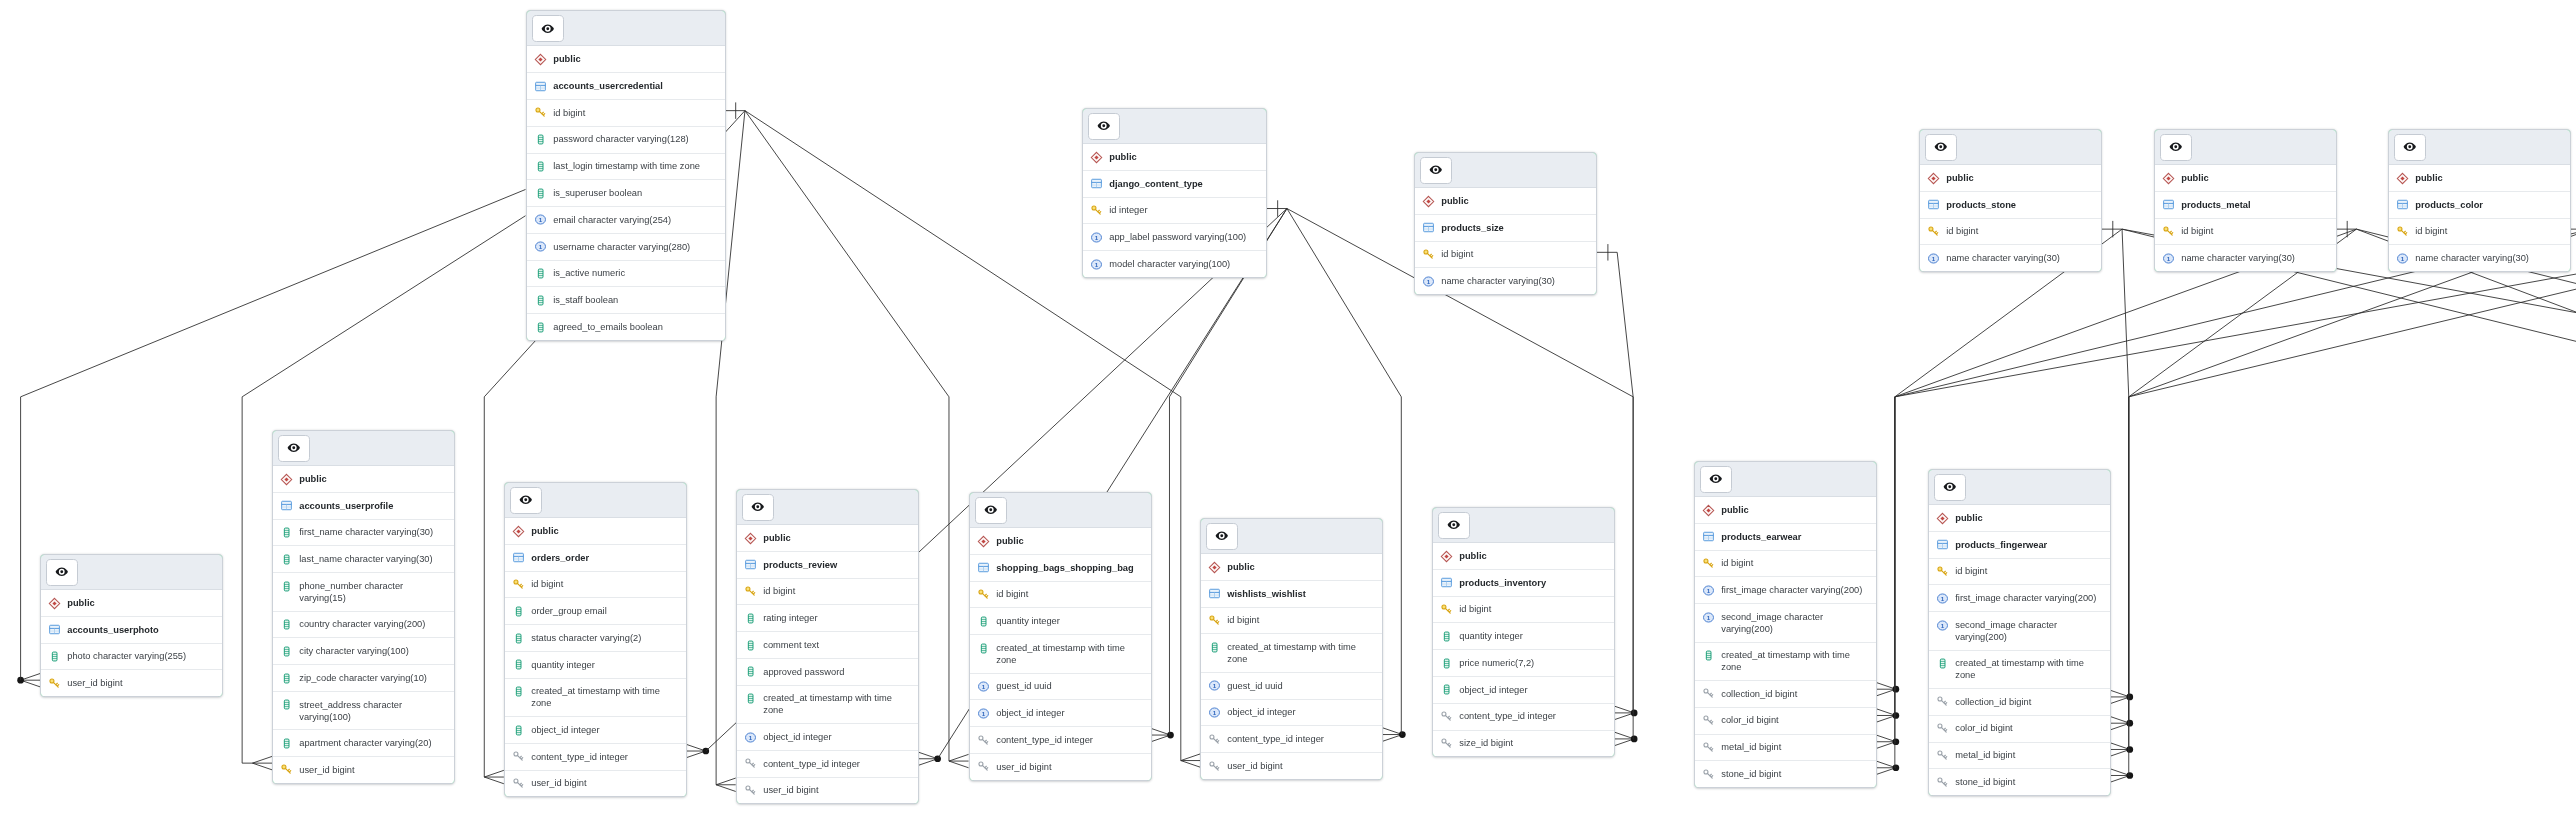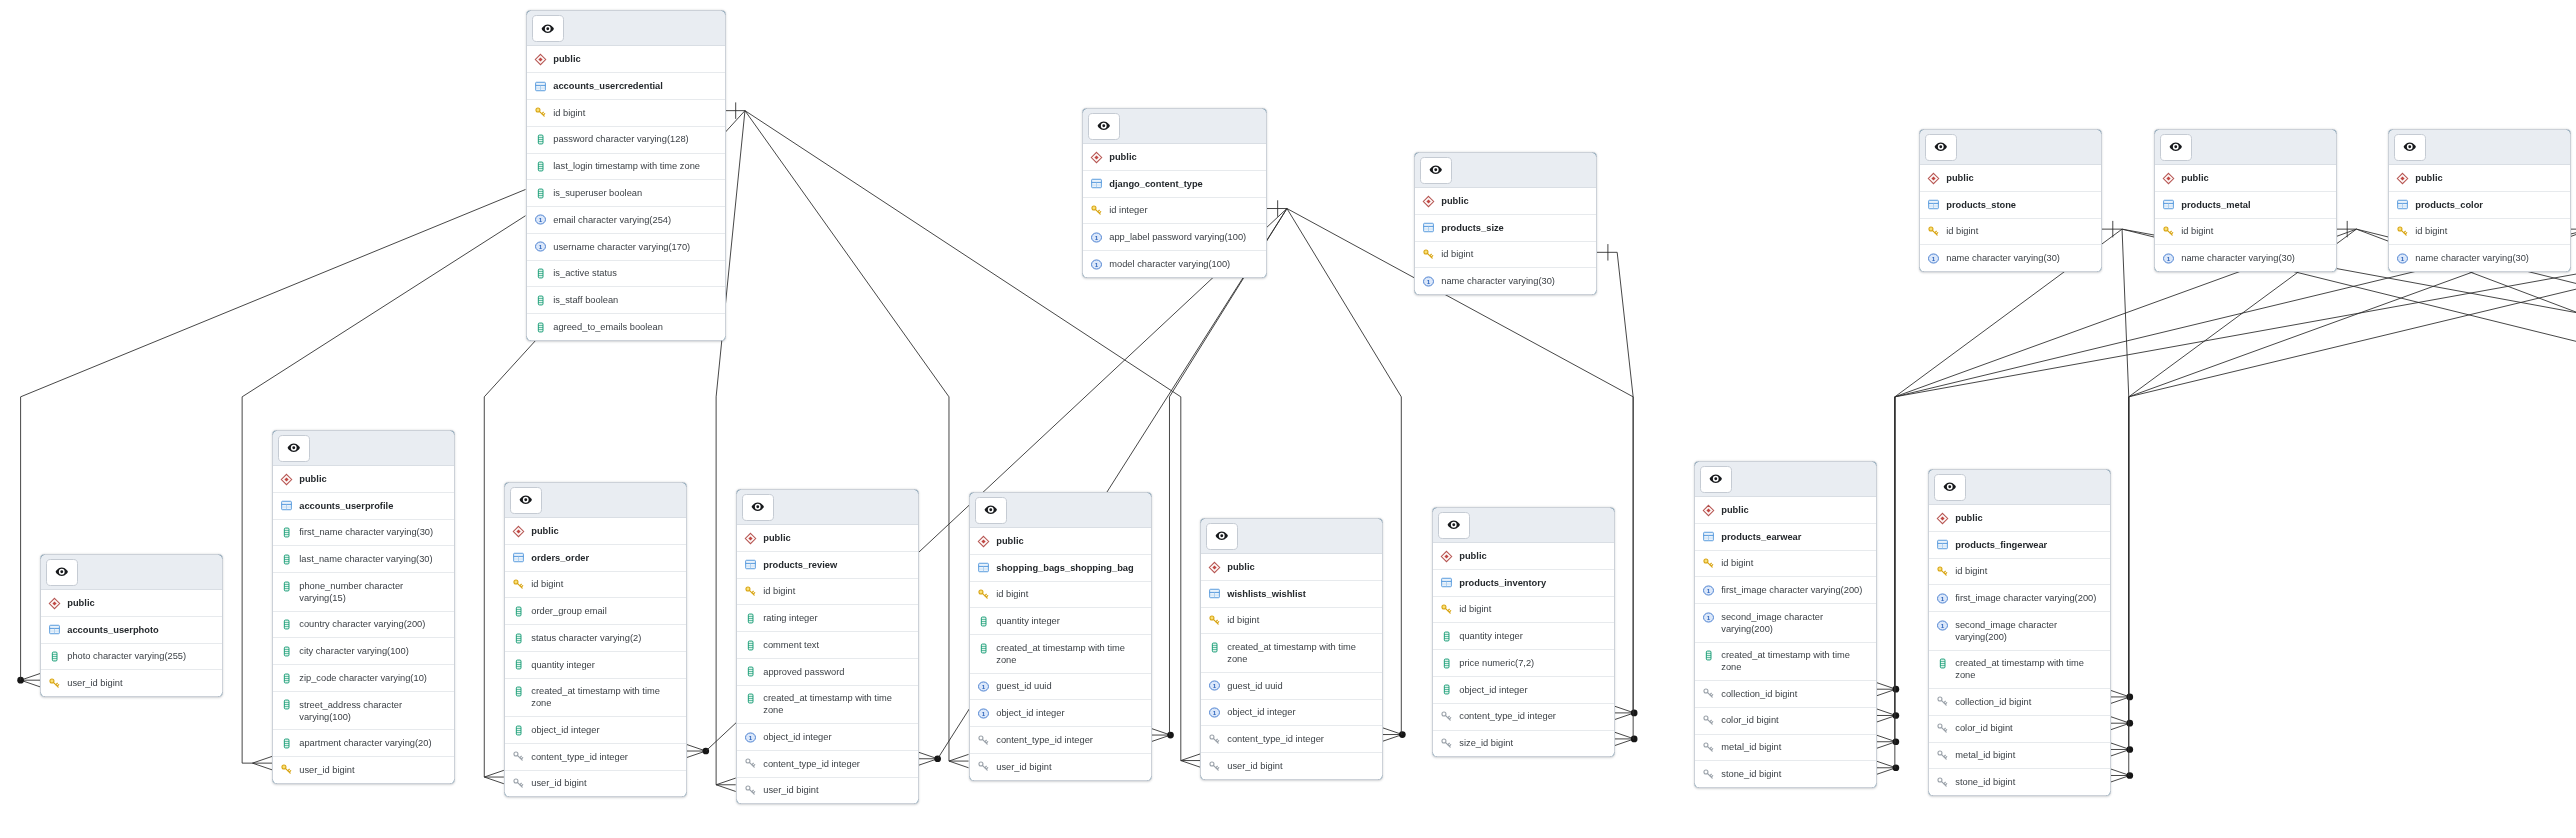--- a/index.html
+++ b/index.html
@@ -3,21 +3,21 @@
 <meta charset="utf-8">
 <style>
   html,body{margin:0;padding:0;}
   body{
     width:3053px;height:839px;background:#ffffff;
     font-family:"Liberation Sans",sans-serif;position:relative;overflow:hidden;
   }
   #canvas{position:absolute;left:0;top:0;width:3053px;height:839px;}
   #wires{position:absolute;left:0;top:0;z-index:0;}
   .card{
-    position:absolute;z-index:1;background:#0c4a6e;
+    position:absolute;z-index:1;background:#86efac;
     border:0.5px solid #ccd1d8;border-radius:4.6px;
     box-shadow:0 0.5px 2.1px rgba(40,50,60,.22);
     overflow:hidden;
   }
   .card-head{
     background:#e9edf2;padding:3.6px 5.2px;border-bottom:0.5px solid #d9dee4;
   }
   .eye-btn{
     width:32px;height:27px;background:#ffffff;border:0.5px solid #c5cbd3;
     border-radius:4.6px;display:flex;align-items:center;justify-content:center;
@@ -263,30 +263,30 @@
         </span>
         <span class="txt">email character varying(254)</span>
       </div>
       <div class="row">
         <span class="ic">
           <svg width="13" height="13" viewBox="0 0 24 24" style="font-size:18px">
             <ellipse cx="12" cy="12" rx="9.2" ry="8.4" fill="#dce8fa" stroke="#4a7fd0" stroke-width="1.8"></ellipse>
             <text x="12" y="16.2" text-anchor="middle" font-size="11.5" font-weight="bold" fill="#2f66bd" font-family="Liberation Sans,sans-serif">1</text>
           </svg>
         </span>
-        <span class="txt">username character varying(170)</span>
-      </div>
-      <div class="row">
-        <span class="ic">
-          <svg width="13" height="13" viewBox="0 0 24 24">
-            <rect x="8" y="3.8" width="8.6" height="16.4" rx="2" fill="#e7f6f0" stroke="#199d77" stroke-width="1.8"></rect>
-            <path d="M8 8.2h8.6M8 12h8.6M8 15.8h8.6" stroke="#199d77" stroke-width="1.2"></path>
-          </svg>
-        </span>
-        <span class="txt">is_active status</span>
+        <span class="txt">username character varying(280)</span>
+      </div>
+      <div class="row">
+        <span class="ic">
+          <svg width="13" height="13" viewBox="0 0 24 24">
+            <rect x="8" y="3.8" width="8.6" height="16.4" rx="2" fill="#e7f6f0" stroke="#199d77" stroke-width="1.8"></rect>
+            <path d="M8 8.2h8.6M8 12h8.6M8 15.8h8.6" stroke="#199d77" stroke-width="1.2"></path>
+          </svg>
+        </span>
+        <span class="txt">is_active numeric</span>
       </div>
       <div class="row">
         <span class="ic">
           <svg width="13" height="13" viewBox="0 0 24 24">
             <rect x="8" y="3.8" width="8.6" height="16.4" rx="2" fill="#e7f6f0" stroke="#199d77" stroke-width="1.8"></rect>
             <path d="M8 8.2h8.6M8 12h8.6M8 15.8h8.6" stroke="#199d77" stroke-width="1.2"></path>
           </svg>
         </span>
         <span class="txt">is_staff boolean</span>
       </div>

